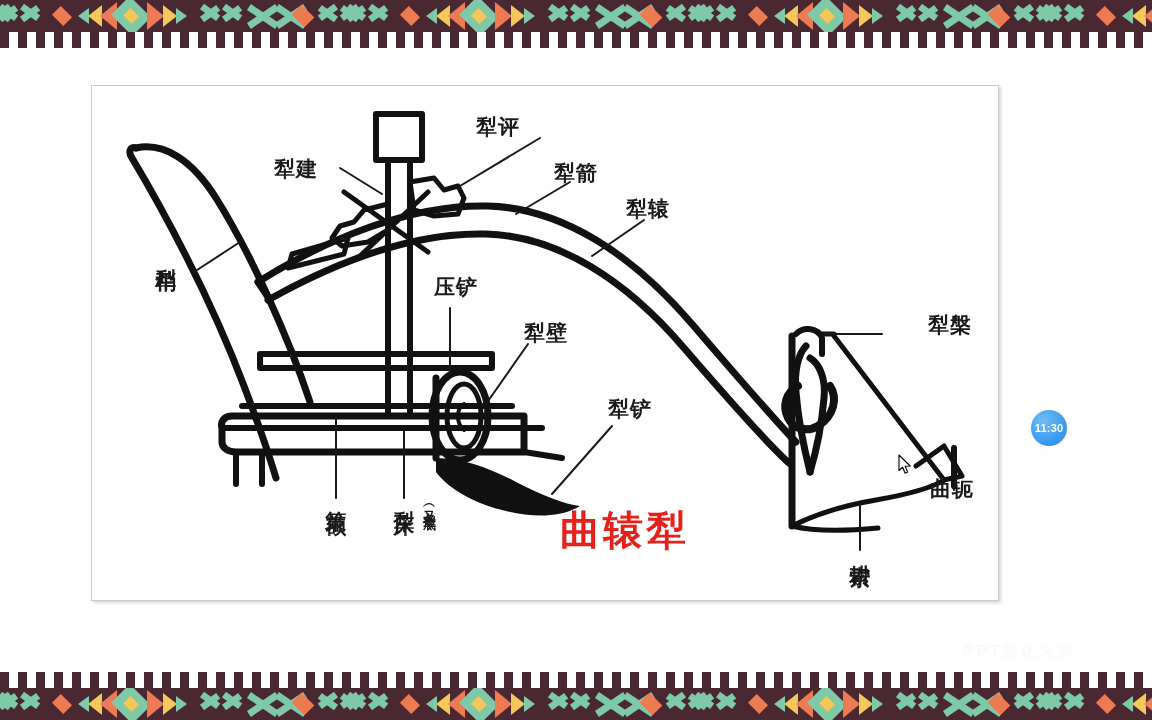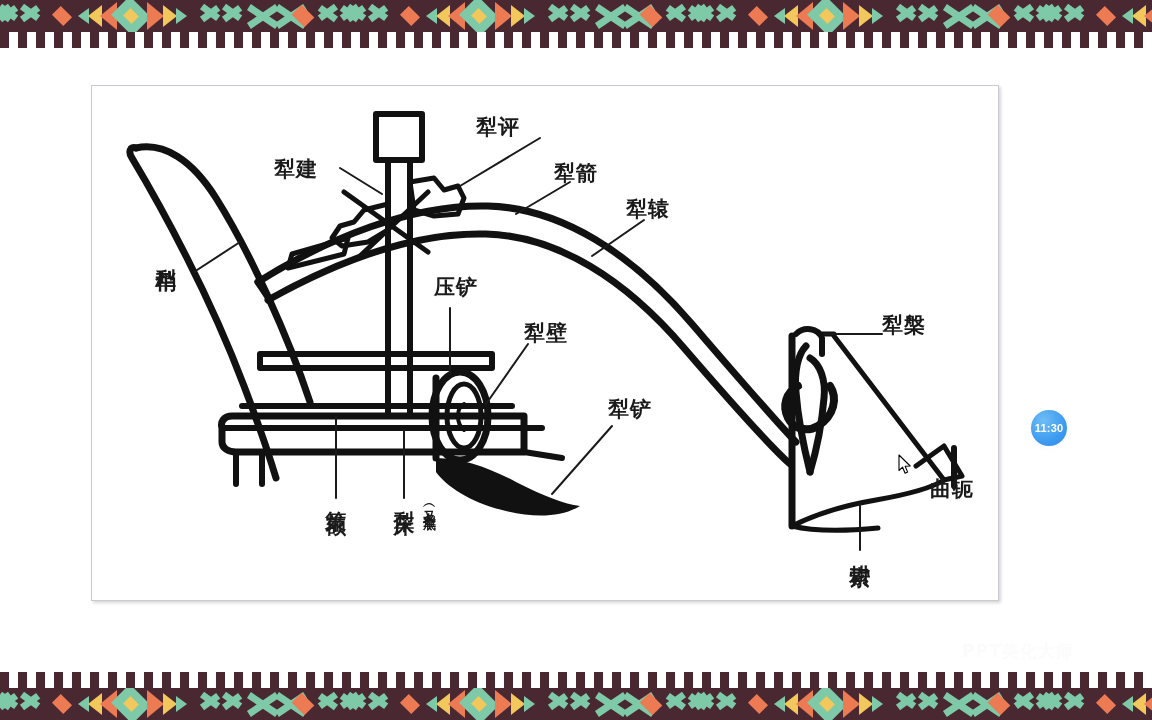--- a/index.html
+++ b/index.html
@@ -418,27 +418,28 @@
     </svg>
 
     <div class="fig-label" style="left:182px; top:72px;">犁建</div>
     <div class="fig-label" style="left:384px; top:30px;">犁评</div>
     <div class="fig-label" style="left:462px; top:76px;">犁箭</div>
     <div class="fig-label" style="left:534px; top:112px;">犁辕</div>
     <div class="fig-label vertical" style="left:62px; top:166px;">犁梢</div>
     <div class="fig-label" style="left:342px; top:190px;">压铲</div>
     <div class="fig-label" style="left:432px; top:236px;">犁壁</div>
     <div class="fig-label" style="left:516px; top:312px;">犁铲</div>
-    <div class="fig-label" style="left:790px; top:228px;">犁槃</div>
+    <div class="fig-label" style="left:836px; top:228px;">犁槃</div>
     <div class="fig-label vertical" style="left:232px; top:408px;">策额</div>
     <div class="fig-label vertical" style="left:300px; top:408px;">犁床</div>
     <div class="fig-label vertical small" style="left:330px; top:412px;">（又名犁底）</div>
     <div class="fig-label vertical" style="left:756px; top:462px;">耕索</div>
     <div class="fig-label" style="left:838px; top:392px;">曲轭</div>
 
+    <div id="figure-title">曲辕犁</div>
 
     <svg id="mouse-cursor" viewBox="0 0 14 21">
       <path d="M1,1 L1,16.5 L4.6,13.2 L7.1,19.2 L9.6,18.1 L7.2,12.3 L12.2,12.0 Z" fill="#ffffff" stroke="#000000" stroke-width="1.1" stroke-linejoin="round"></path>
     </svg>
   </div>
 
   <div id="timer-badge">
     <span>11:30</span>
   </div>
 

